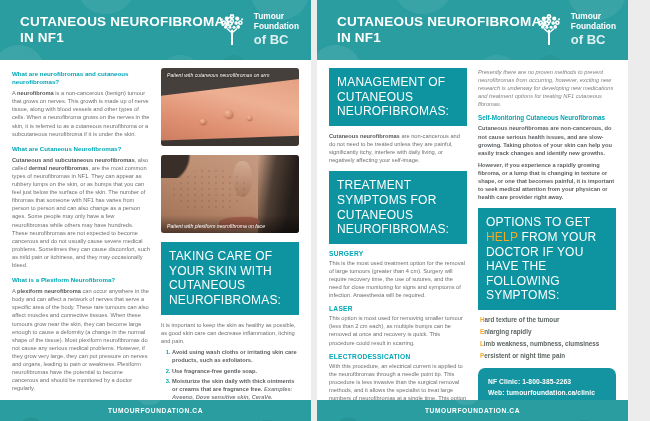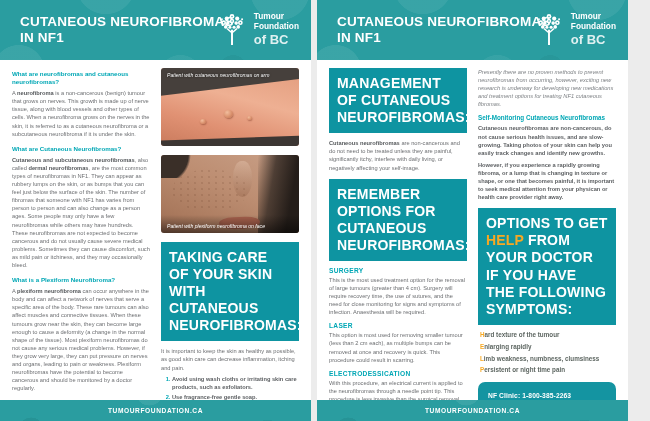--- a/index.html
+++ b/index.html
@@ -53,22 +53,22 @@
   .q-head.first { margin-top: 2px; }
   .body-p { font-size: 5.7px; line-height: 1.42; color: #6d6f72; margin-bottom: 4px; }
   .seg-b { font-weight: bold; color: #55585b; }
   .seg-i { font-style: italic; color: #7d8084; }
   .seg-hl { color: #f7a823; }
   .italic { font-style: italic; color: #7d8084; }
   .strong-p { font-weight: bold; color: #55585b; }
   .semibold { font-weight: 600; color: #5d6063; }
 
   .tealbox {
-    background: #0e94a1; color: #fff; font-weight: bold;
-    font-size: 14px; line-height: 1.22; letter-spacing: .2px;
+    background: #0e94a1; color: #fff; font-weight: normal;
+    font-size: 12px; line-height: 1.22; letter-spacing: .2px;
     padding: 7px 8px; margin: 0 0 6px 0;
   }
   .subhead { color: #00a7b5; font-weight: bold; font-size: 6.6px; letter-spacing: .3px; margin: 6px 0 2px; }
 
   
   .photo { position: relative; height: 78px; border-radius: 3px; overflow: hidden; margin-bottom: 9px; }
   .photo-arm { background: linear-gradient(195deg, #e29c7d 0%, #eeb093 40%, #e09173 70%, #c97a5c 100%); }
   .fabric-top {
     position: absolute; top: -34%; left: -8%; width: 130%; height: 58%; transform: rotate(-7deg);
     background-color: #46403c;
@@ -270,21 +270,21 @@
           <div class="logo-sub">of BC</div>
         </div>
       </div>
     </div>
 
     <div class="content">
       <div class="col">
         <div class="tealbox">MANAGEMENT OF CUTANEOUS NEUROFIBROMAS:</div>
         <p class="body-p"><span class="seg-b">Cutaneous neurofibromas</span><span> are non-cancerous and do not need to be treated unless they are painful, significantly itchy, interfere with daily living, or negatively affecting your self-image.</span></p>
 
-        <div class="tealbox" style="margin-top:7px;">REMEMBER OPTIONS FOR CUTANEOUS NEUROFIBROMAS:</div>
+        <div class="tealbox" style="margin-top:7px;">TREATMENT SYMPTOMS FOR CUTANEOUS NEUROFIBROMAS:</div>
 
         <div class="subhead">SURGERY</div>
         <p class="body-p">This is the most used treatment option for the removal of large tumours (greater than 4 cm). Surgery will require recovery time, the use of sutures, and the need for close monitoring for signs and symptoms of infection. Anaesthesia will be required.</p>
 
         <div class="subhead">LASER</div>
         <p class="body-p">This option is most used for removing smaller tumour (less than 2 cm each), as multiple bumps can be removed at once and recovery is quick. This procedure could result in scarring.</p>
 
         <div class="subhead">ELECTRODESSICATION</div>
         <p class="body-p">With this procedure, an electrical current is applied to the neurofibromas through a needle point tip. This procedure is less invasive than the surgical removal methods, and it allows the specialist to treat large numbers of neurofibromas at a single time. This option is for the removal of multiple tiny bumps, over 100 bumps can be removed, usually less than 5mm in size each. This can result in scarring as well.</p>
 

